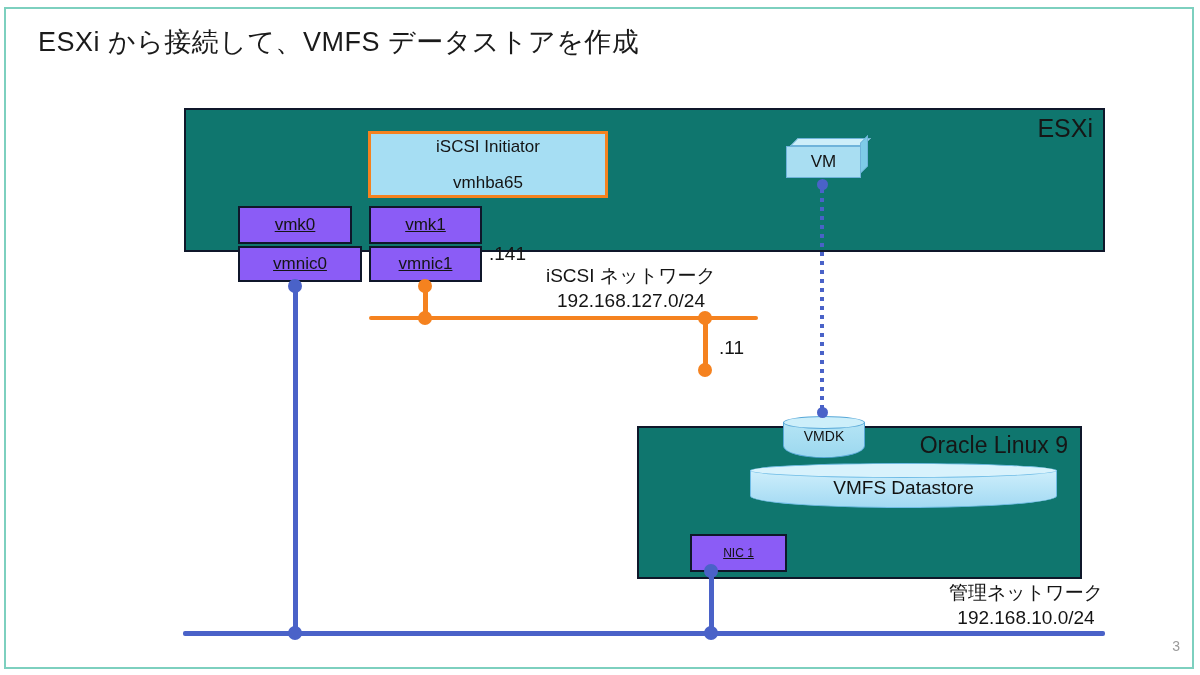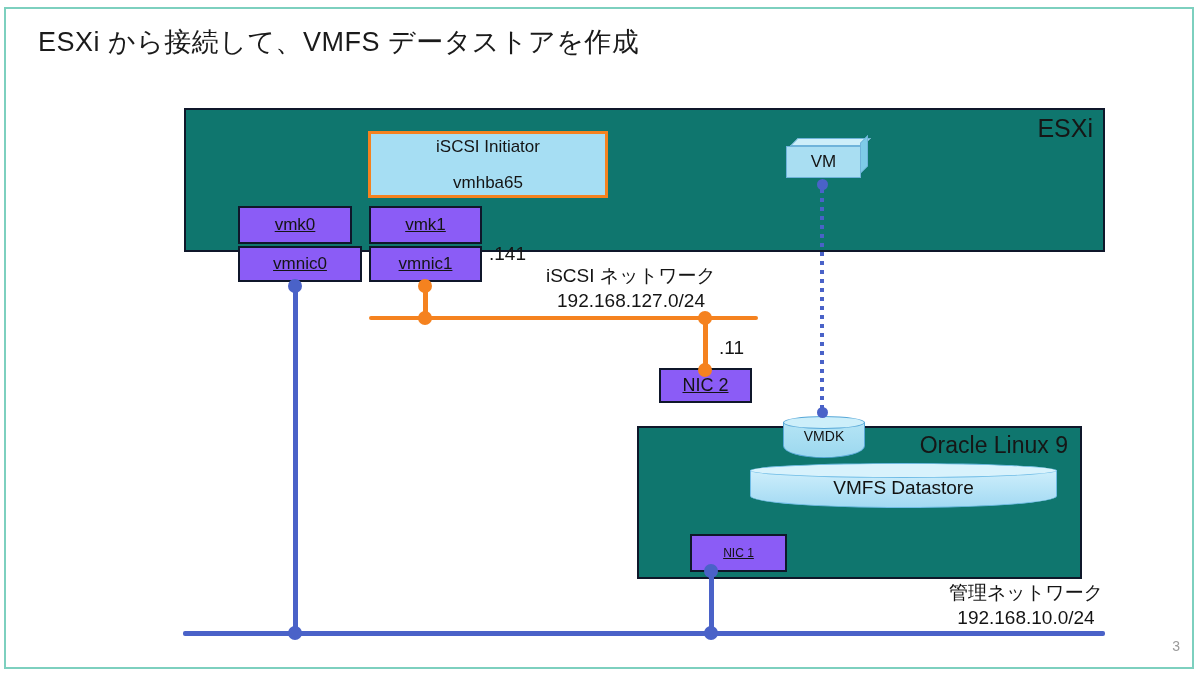--- a/index.html
+++ b/index.html
@@ -116,21 +116,20 @@
   <div id="vm">
     <div class="face-top"></div>
     <div class="face-right"></div>
     <span>VM</span>
   </div>
 
   <div class="node" id="vmk0">vmk0</div>
   <div class="node" id="vmk1">vmk1</div>
   <div class="node" id="vmnic0">vmnic0</div>
   <div class="node" id="vmnic1">vmnic1</div>
-  <div class="node" id="nic2">NIC 2</div>
   <div class="node" id="nic1">NIC 1</div>
 
   <div class="cyl" id="vmdk">
     <div class="cyl-body"></div>
     <div class="cyl-top"></div>
     <div class="cyl-label">VMDK</div>
   </div>
   <div class="cyl" id="vmfs">
     <div class="cyl-body"></div>
     <div class="cyl-top"></div>

